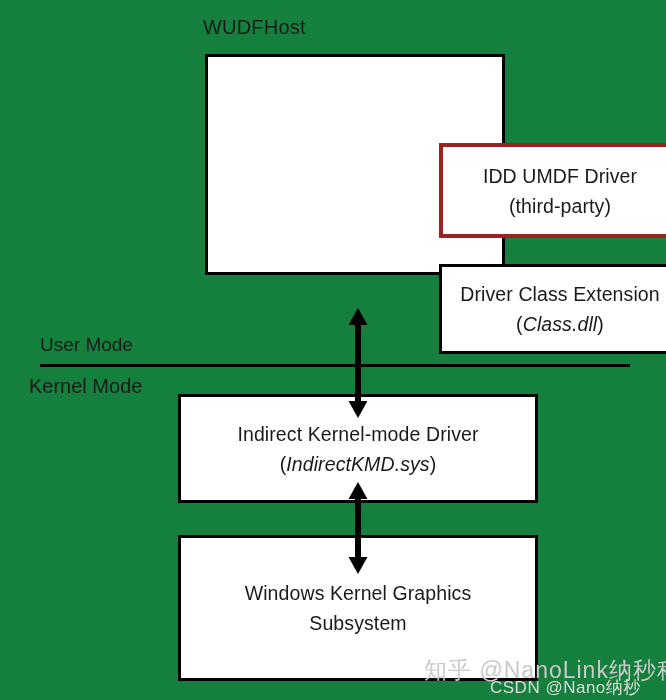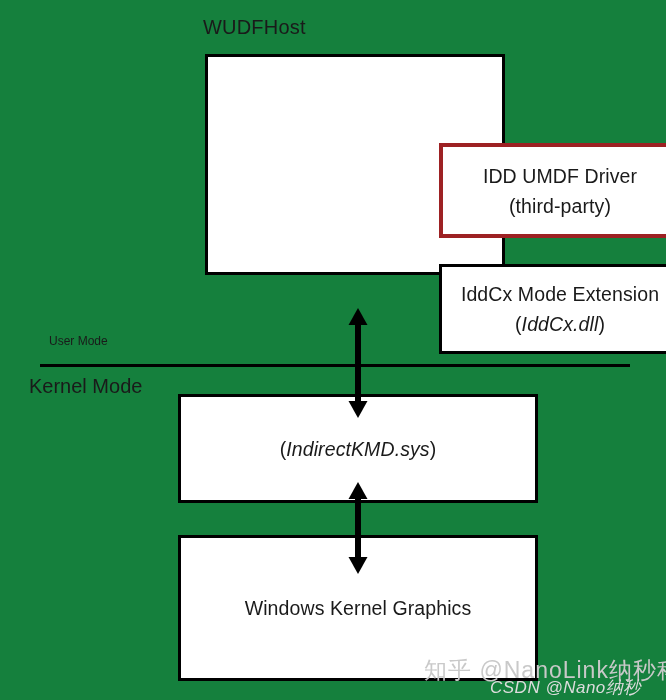--- a/index.html
+++ b/index.html
@@ -96,23 +96,23 @@
   #mode-divider {
     position: absolute;
     left: 40px;
     top: 364px;
     width: 590px;
     height: 3px;
     background: #000000;
   }
   #user-mode-label {
     position: absolute;
-    left: 49px;
+    left: 40px;
     top: 334px;
-    font-size: 12px;
+    font-size: 19px;
     color: #1a1a1a;
     white-space: nowrap;
   }
   #kernel-mode-label {
     position: absolute;
     left: 29px;
     top: 375px;
     font-size: 20px;
     color: #1a1a1a;
     white-space: nowrap;
@@ -139,55 +139,56 @@
     font-size: 23px;
     color: #c9c9c9;
     letter-spacing: 1px;
   }
   #watermark-csdn {
     left: 490px;
     top: 676px;
     font-size: 17px;
     color: #dcdcdc;
     letter-spacing: 0.5px;
-    font-style: italic;
   }
 </style>
 </head>
 <body>
 
 <div id="diagram">
 
   <div id="wudfhost-title">WUDFHost</div>
 
   <div id="wudfhost-box" class="box box-black">
 
     <div id="idd-umdf-box" class="box box-red">
       <div class="box-line">IDD UMDF Driver</div>
       <div class="box-line">(third-party)</div>
     </div>
 
     <div id="iddcx-box" class="box box-black">
-      <div class="box-line">IddCx Mode Extension</div>
-      <div class="box-line italic-file"><span>(</span><i>IddCx.dll</i><span>)</span></div>
+      <div class="box-line">Driver Class Extension</div>
+      <div class="box-line italic-file"><span>(</span><i>Class.dll</i><span>)</span></div>
     </div>
   </div>
 
   <div id="user-mode-label">User Mode</div>
 
   <div id="mode-divider"></div>
 
   <div id="kernel-mode-label">Kernel Mode</div>
 
   <div id="indirect-kmd-box" class="box box-black">
+    <div class="box-line">Indirect Kernel-mode Driver</div>
     <div class="box-line italic-file"><span>(</span><i>IndirectKMD.sys</i><span>)</span></div>
   </div>
 
   <div id="dxgkrnl-box" class="box box-black">
     <div class="box-line">Windows Kernel Graphics</div>
+    <div class="box-line">Subsystem</div>
   </div>
 
   <svg id="arrow-upper" class="arrow-svg" width="40" height="110" viewBox="0 0 40 110">
     <line x1="20" y1="8" x2="20" y2="102" stroke="#000000" stroke-width="6"></line>
     <polygon points="20,0 10.5,17 29.5,17" fill="#000000"></polygon>
     <polygon points="20,110 10.5,93 29.5,93" fill="#000000"></polygon>
   </svg>
 
   <svg id="arrow-lower" class="arrow-svg" width="40" height="92" viewBox="0 0 40 92">
     <line x1="20" y1="8" x2="20" y2="84" stroke="#000000" stroke-width="6"></line>

